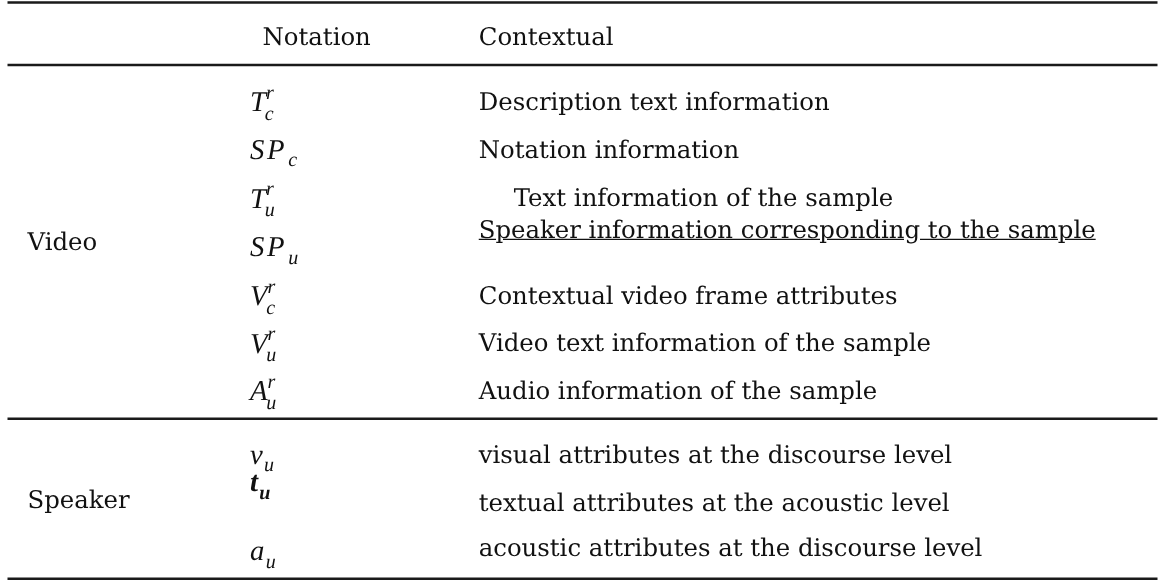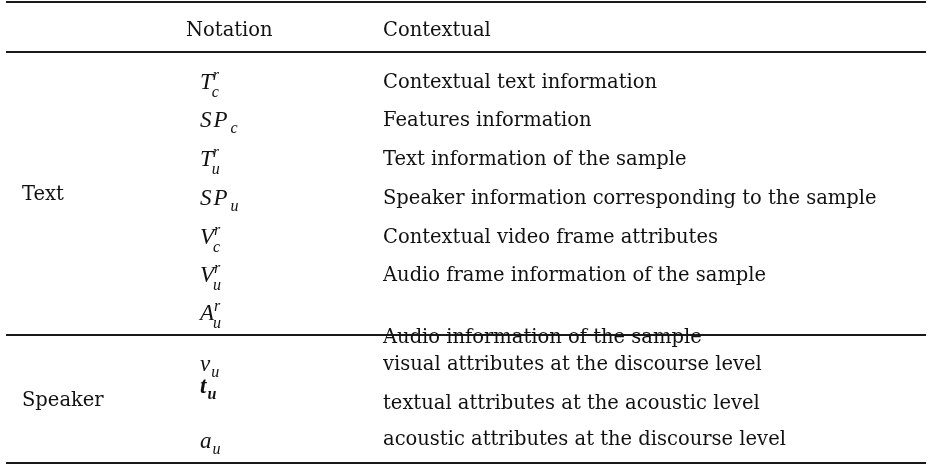--- a/index.html
+++ b/index.html
@@ -26,21 +26,21 @@
     .rule-mid { top: 334px; height: 2px; }
     .rule-bottom { top: 462px; height: 2px; }
 
     .cell {
       position: absolute;
       white-space: nowrap;
       font-size: 19.5px;
       line-height: 24px;
     }
     .hdr { top: 18px; }
-    .col-notation { left: 186px; }
+    .col-notation { left: 210px; }
     .col-desc { left: 383px; }
     .col-group { left: 22px; }
 
     .math {
       font-family: "Liberation Serif", "DejaVu Serif", serif;
       font-style: italic;
       font-size: 23px;
       position: absolute;
       left: 200px;
       white-space: nowrap;
@@ -78,56 +78,56 @@
 <body>
 
 <div class="rule rule-top"></div>
 <div class="rule rule-head"></div>
 <div class="rule rule-mid"></div>
 <div class="rule rule-bottom"></div>
 
 <div class="cell hdr col-notation">Notation</div>
 <div class="cell hdr col-desc">Contextual</div>
 
-<div class="cell col-group" style="top:182px;">Text</div>
+<div class="cell col-group" style="top:182px;">Video</div>
 
 <div class="math" style="top:70px;">
   <span class="base">T</span><span class="supsub"><span class="sup">r</span><span class="sub">c</span></span>
 </div>
-<div class="cell col-desc" style="top:70px;">Contextual text information</div>
+<div class="cell col-desc" style="top:70px;">Description text information</div>
 
 <div class="math" style="top:108px;">
   <span class="base sp-letters">SP</span><span class="sub-only">c</span>
 </div>
-<div class="cell col-desc" style="top:108px;">Features information</div>
+<div class="cell col-desc" style="top:108px;">Notation information</div>
 
 <div class="math" style="top:147px;">
   <span class="base">T</span><span class="supsub"><span class="sup">r</span><span class="sub">u</span></span>
 </div>
-<div class="cell col-desc" style="top:147px;">Text information of the sample</div>
+<div class="cell col-desc" style="top:147px;margin-left:28px;">Text information of the sample</div>
 
 <div class="math" style="top:186px;">
   <span class="base sp-letters">SP</span><span class="sub-only">u</span>
 </div>
-<div class="cell col-desc" style="top:186px;">Speaker information corresponding to the sample</div>
+<div class="cell col-desc" style="top:172px;text-decoration:underline;">Speaker information corresponding to the sample</div>
 
 <div class="math" style="top:225px;">
   <span class="base">V</span><span class="supsub"><span class="sup">r</span><span class="sub">c</span></span>
 </div>
 <div class="cell col-desc" style="top:225px;">Contextual video frame attributes</div>
 
 <div class="math" style="top:263px;">
   <span class="base">V</span><span class="supsub"><span class="sup">r</span><span class="sub">u</span></span>
 </div>
-<div class="cell col-desc" style="top:263px;">Audio frame information of the sample</div>
+<div class="cell col-desc" style="top:263px;">Video text information of the sample</div>
 
 <div class="math" style="top:301px;">
   <span class="base">A</span><span class="supsub"><span class="sup">r</span><span class="sub">u</span></span>
 </div>
-<div class="cell col-desc" style="top:301px;margin-top:24px;">Audio information of the sample</div>
+<div class="cell col-desc" style="top:301px;">Audio information of the sample</div>
 
 <div class="cell col-group" style="top:388px;">Speaker</div>
 
 <div class="math" style="top:352px;">
   <span class="base">v</span><span class="sub-only">u</span>
 </div>
 <div class="cell col-desc" style="top:352px;">visual attributes at the discourse level</div>
 
 <div class="math" style="top:374px;font-weight:bold;">
   <span class="base">t</span><span class="sub-only">u</span>

